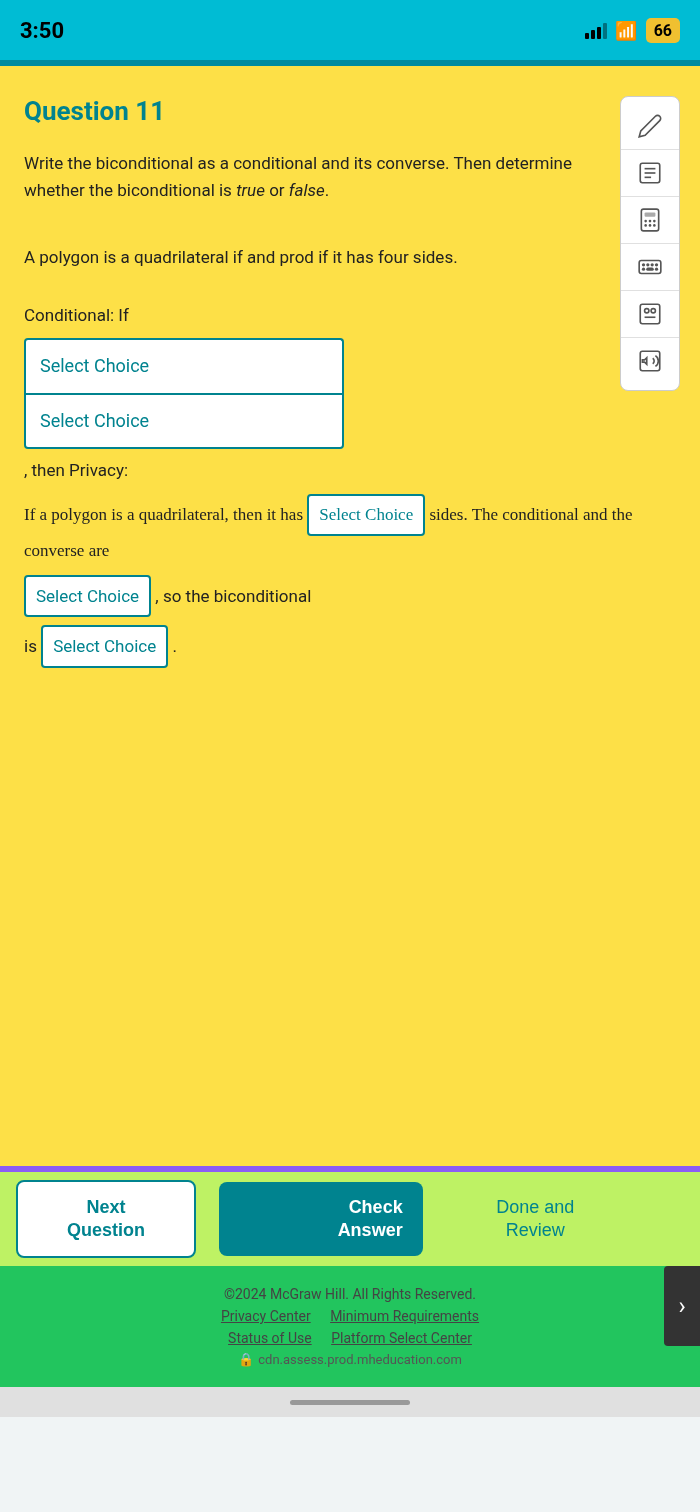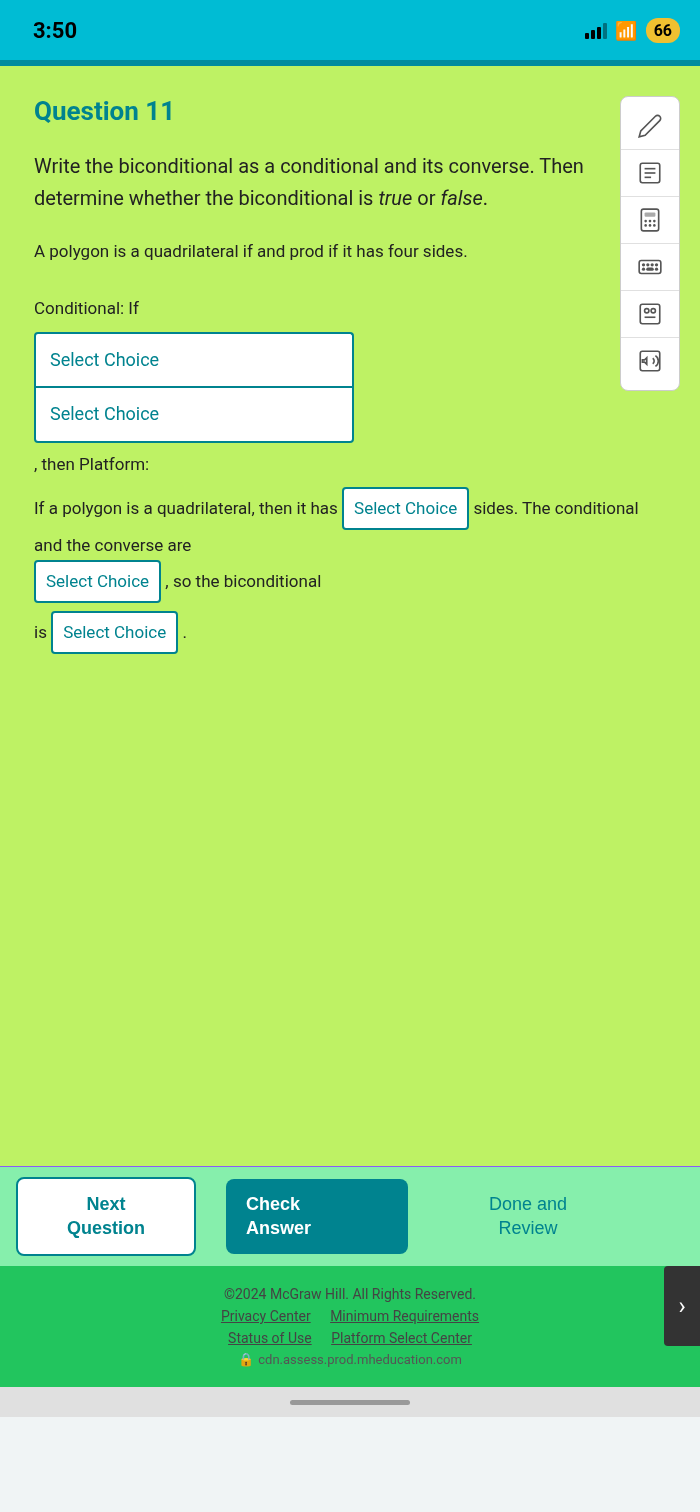--- a/index.html
+++ b/index.html
@@ -18,21 +18,20 @@
       height: 60px;
       display: flex;
       align-items: center;
       justify-content: space-between;
       padding: 0 20px;
     }
     .status-time {
       font-size: 22px;
       font-weight: 700;
       color: #000;
-      margin-left: 13px;
     }
     .status-icons {
       display: flex;
       align-items: center;
       gap: 8px;
     }
     .signal-bars {
       display: flex;
       align-items: flex-end;
       gap: 2px;
@@ -42,38 +41,38 @@
       background: #000;
       width: 4px;
       border-radius: 1px;
     }
     .wifi-icon {
       font-size: 18px;
       color: #000;
     }
     .battery-badge {
       background: #f0c030;
-      border-radius: 12px;
+      border-radius: 5px;
       padding: 3px 8px;
       font-size: 16px;
       font-weight: 700;
       color: #000;
     }
 
     
     .teal-divider {
       height: 6px;
       background: #008b9e;
     }
 
     
     .main-content {
-      background: #bef264;
+      background: #fde047;
       margin: 0;
-      padding: 30px 30px 20px 34px;
+      padding: 30px 30px 20px 24px;
       min-height: 1100px;
       position: relative;
     }
 
     
     .toolbar {
       position: absolute;
       top: 30px;
       right: 20px;
       background: #fff;
@@ -108,24 +107,24 @@
 
     .question-title {
       font-size: 26px;
       font-weight: 700;
       color: #00838f;
       margin-bottom: 24px;
       padding-right: 80px;
     }
 
     .question-text {
-      font-size: 20px;
+      font-size: 17px;
       line-height: 1.6;
       color: #222;
-      margin-bottom: 24px;
+      margin-bottom: 40px;
       padding-right: 80px;
     }
     .question-text em {
       font-style: italic;
     }
 
     .polygon-text {
       font-size: 17px;
       line-height: 1.6;
       color: #222;
@@ -179,27 +178,27 @@
       border-radius: 0 0 4px 4px;
     }
 
     .conditional-line {
       margin-bottom: 8px;
       margin-top: 16px;
     }
 
     
     .action-bar {
-      background: #86efac;
+      background: #bef264;
       height: 100px;
       display: flex;
       align-items: center;
       justify-content: space-between;
       padding: 0 16px;
-      border-top: 1px solid #8b5cf6;
+      border-top: 6px solid #8b5cf6;
     }
 
     .btn-next {
       background: #fff;
       border: 2px solid #00838f;
       border-radius: 8px;
       color: #00838f;
       font-size: 18px;
       font-weight: 600;
       padding: 14px 20px;
@@ -211,22 +210,22 @@
 
     .btn-check {
       background: #00838f;
       border: none;
       border-radius: 8px;
       color: #fff;
       font-size: 18px;
       font-weight: 600;
       padding: 14px 20px;
       cursor: pointer;
-      text-align: left;
-      width: 182px;
+      text-align: right;
+      width: 204px;
       line-height: 1.3;
     }
 
     .btn-done {
       background: transparent;
       border: none;
       color: #00838f;
       font-size: 18px;
       font-weight: 400;
       padding: 14px 10px;
@@ -386,24 +385,24 @@
       <span>Conditional: If</span>
     </div>
 
     <div class="select-group">
       <div class="block-select">Select Choice</div>
       <div class="block-select">Select Choice</div>
     </div>
 
     <div style="margin-top:6px; margin-bottom:8px;">
       <span>, then</span>
-      <span>  Platform:</span>
-    </div>
-
-    <p style="">
+      <span>  Privacy:</span>
+    </div>
+
+    <p style="margin-bottom:8px;font-family:Liberation Serif, serif;">
       If a polygon is a quadrilateral, then it has
       <span class="inline-select">Select Choice</span>
       sides. The conditional and the converse are
     </p>
 
     <p style="margin-bottom:8px;">
       <span class="inline-select">Select Choice</span>
       , so the biconditional
     </p>
 

